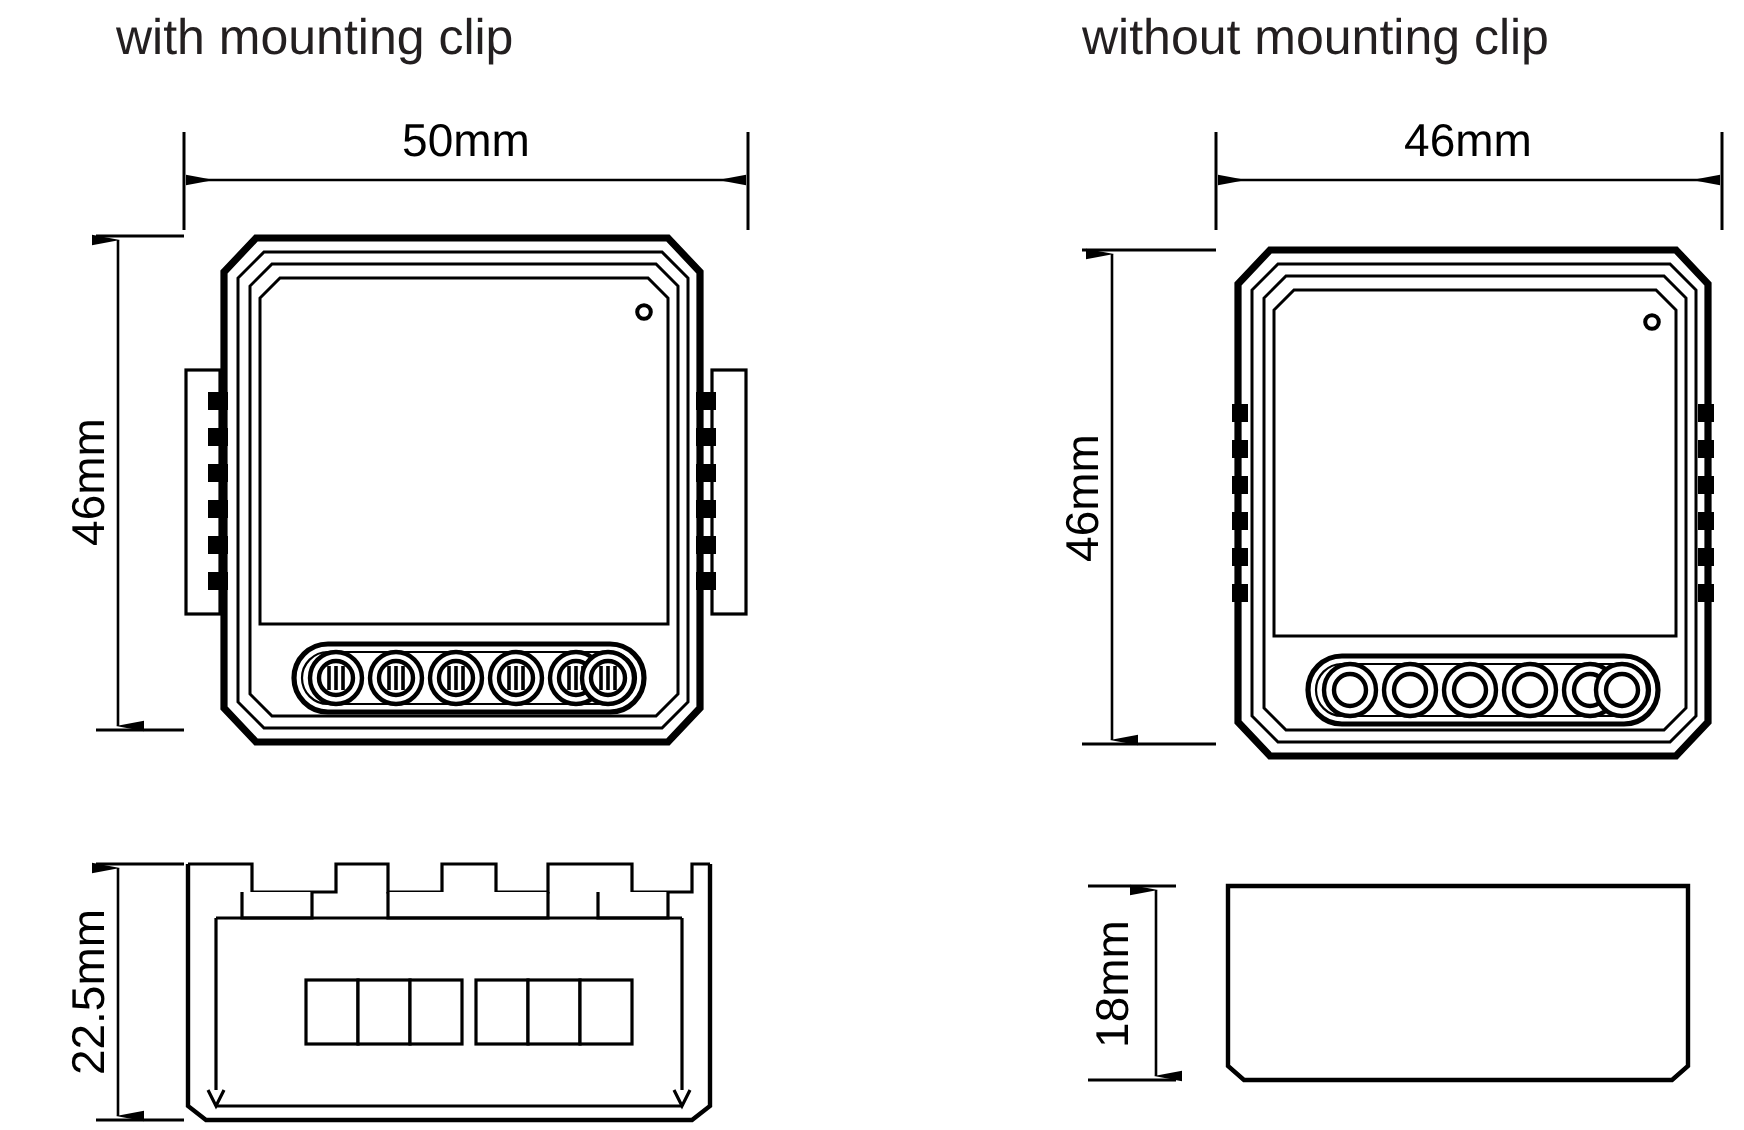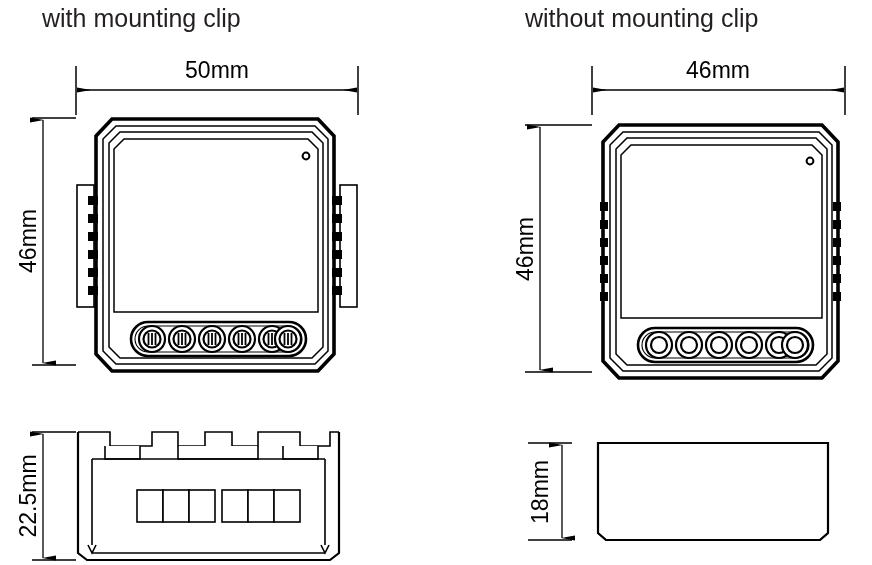--- a/index.html
+++ b/index.html
@@ -12,21 +12,21 @@
     width: 872px;
     height: 565px;
     font-family: "Liberation Sans", sans-serif;
     color: #231f20;
     overflow: hidden;
     position: relative;
   }
   #drawing-root {
     position: absolute;
     top: 0;
-    left: 0;
+    left: 16px;
     width: 780px;
     height: 565px;
   }
   svg { display: block; }
   .ttl {
     font-family: "Liberation Sans", sans-serif;
     font-size: 25px;
     fill: #231f20;
   }
   .dim {

